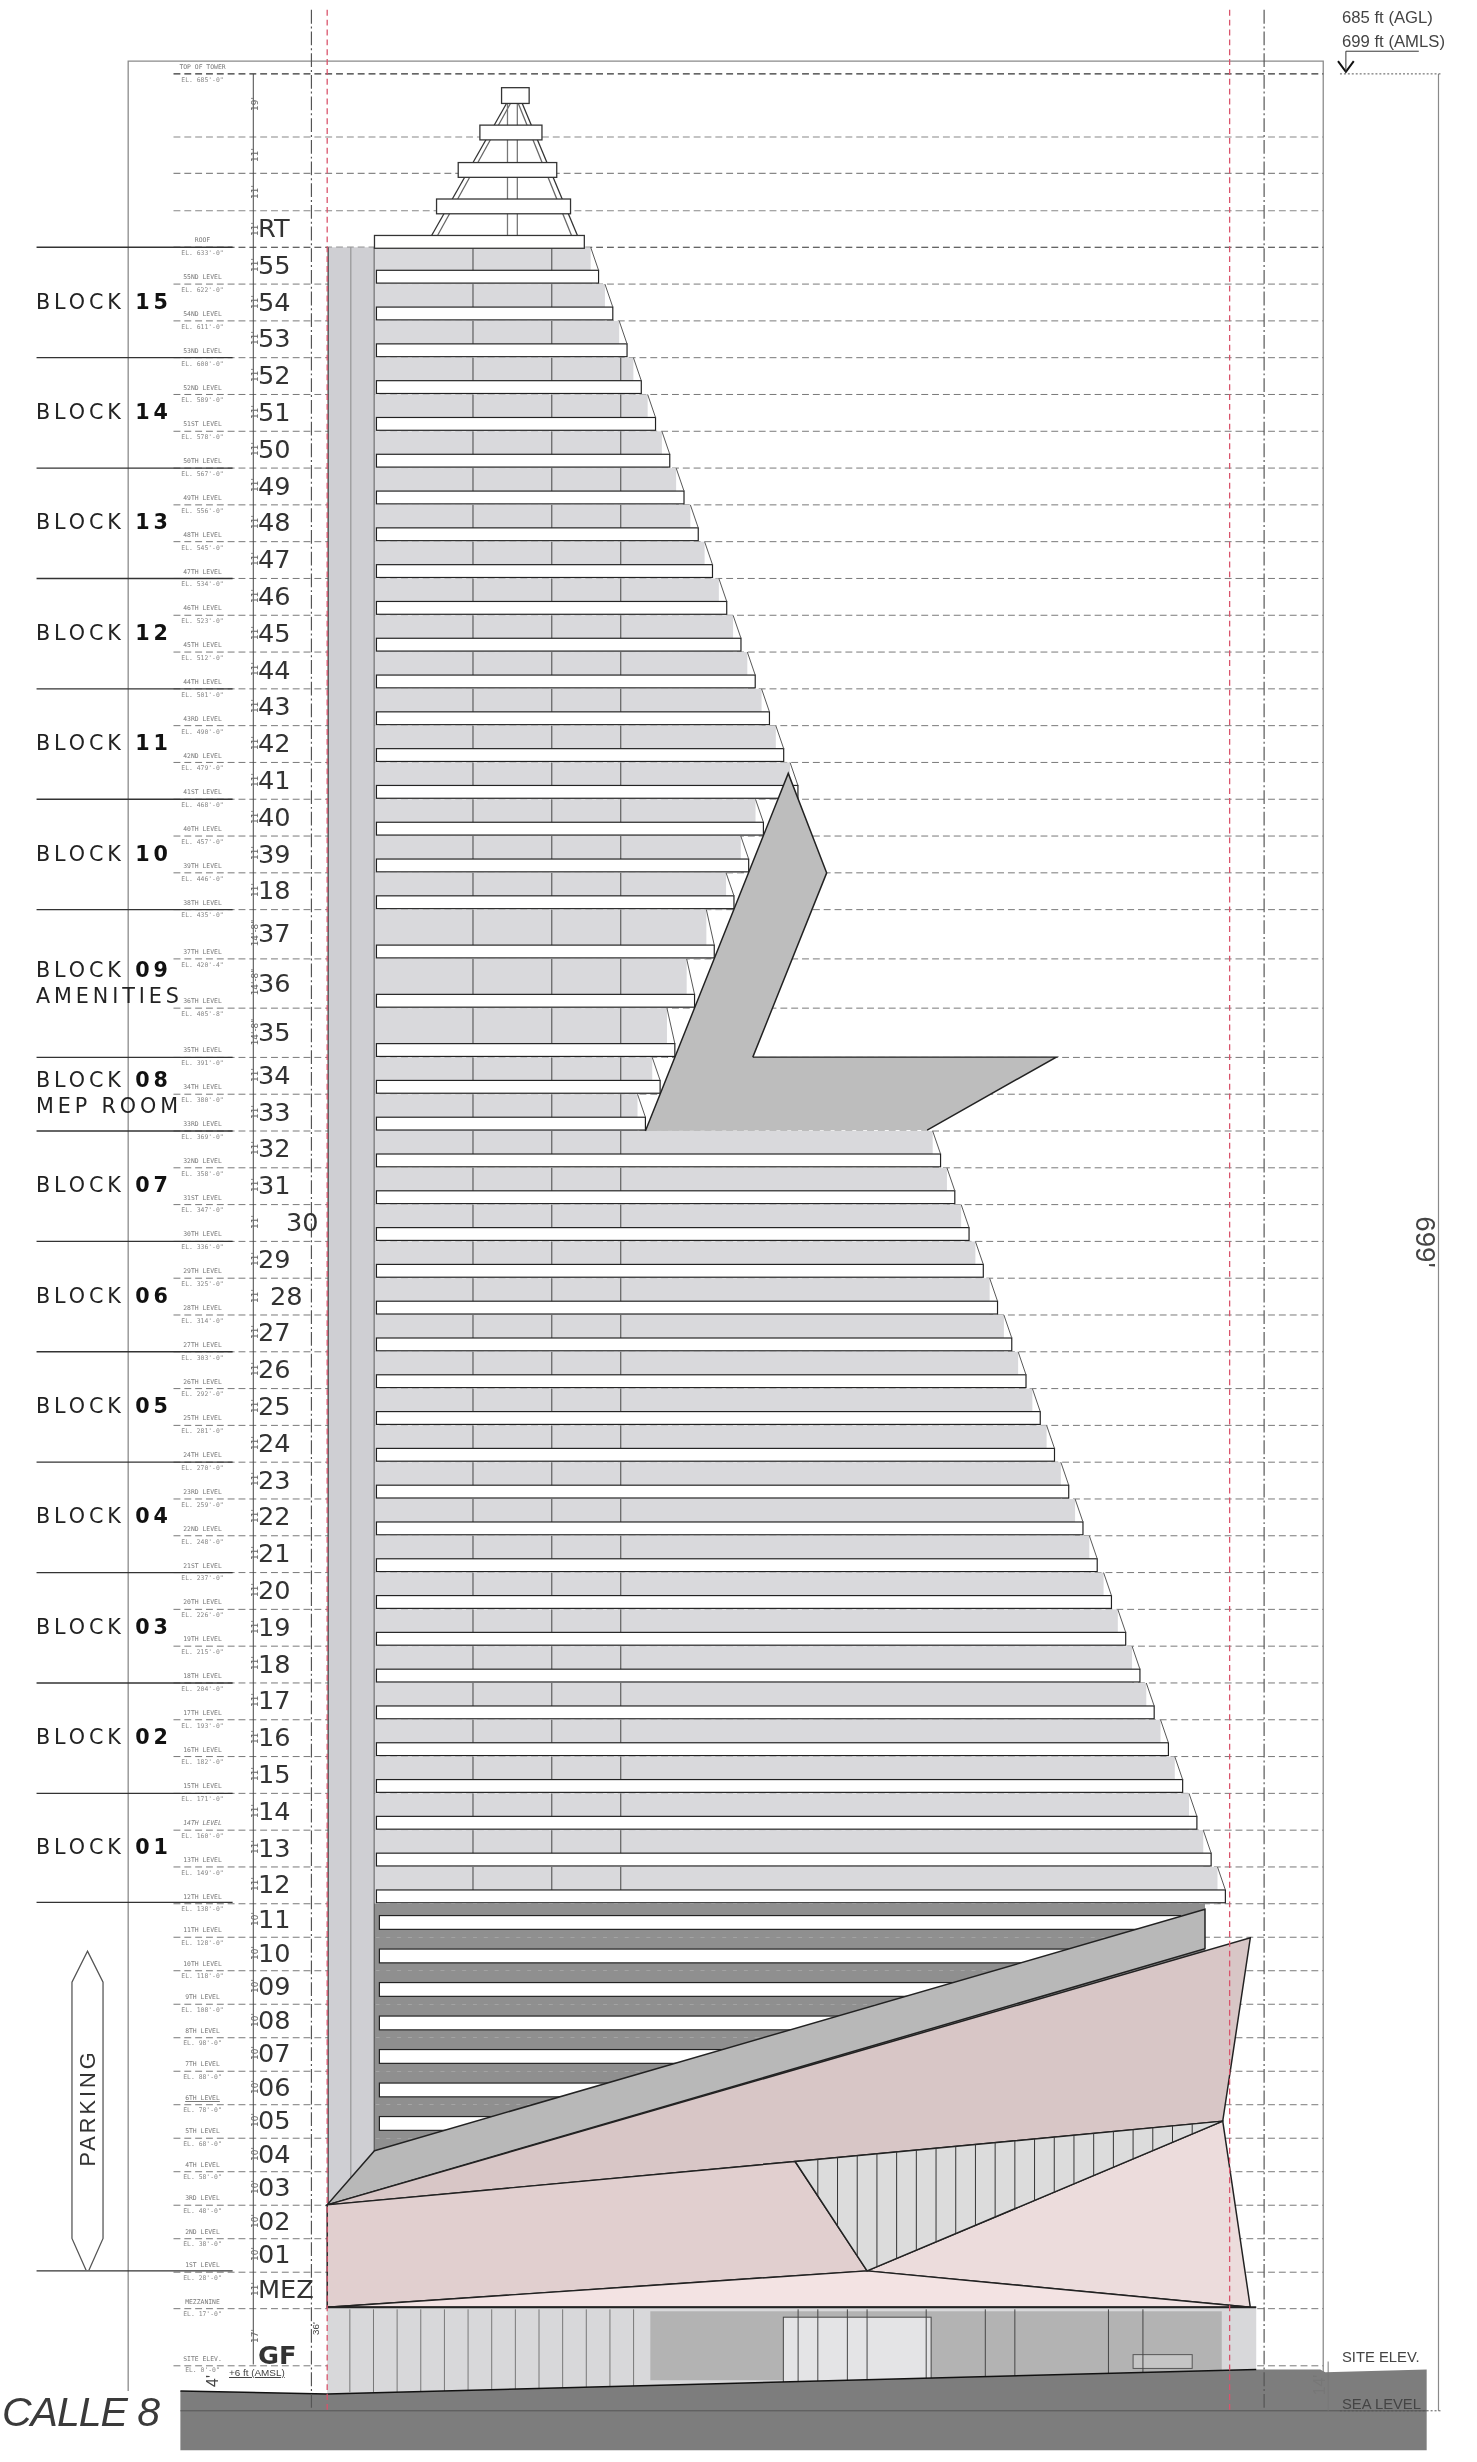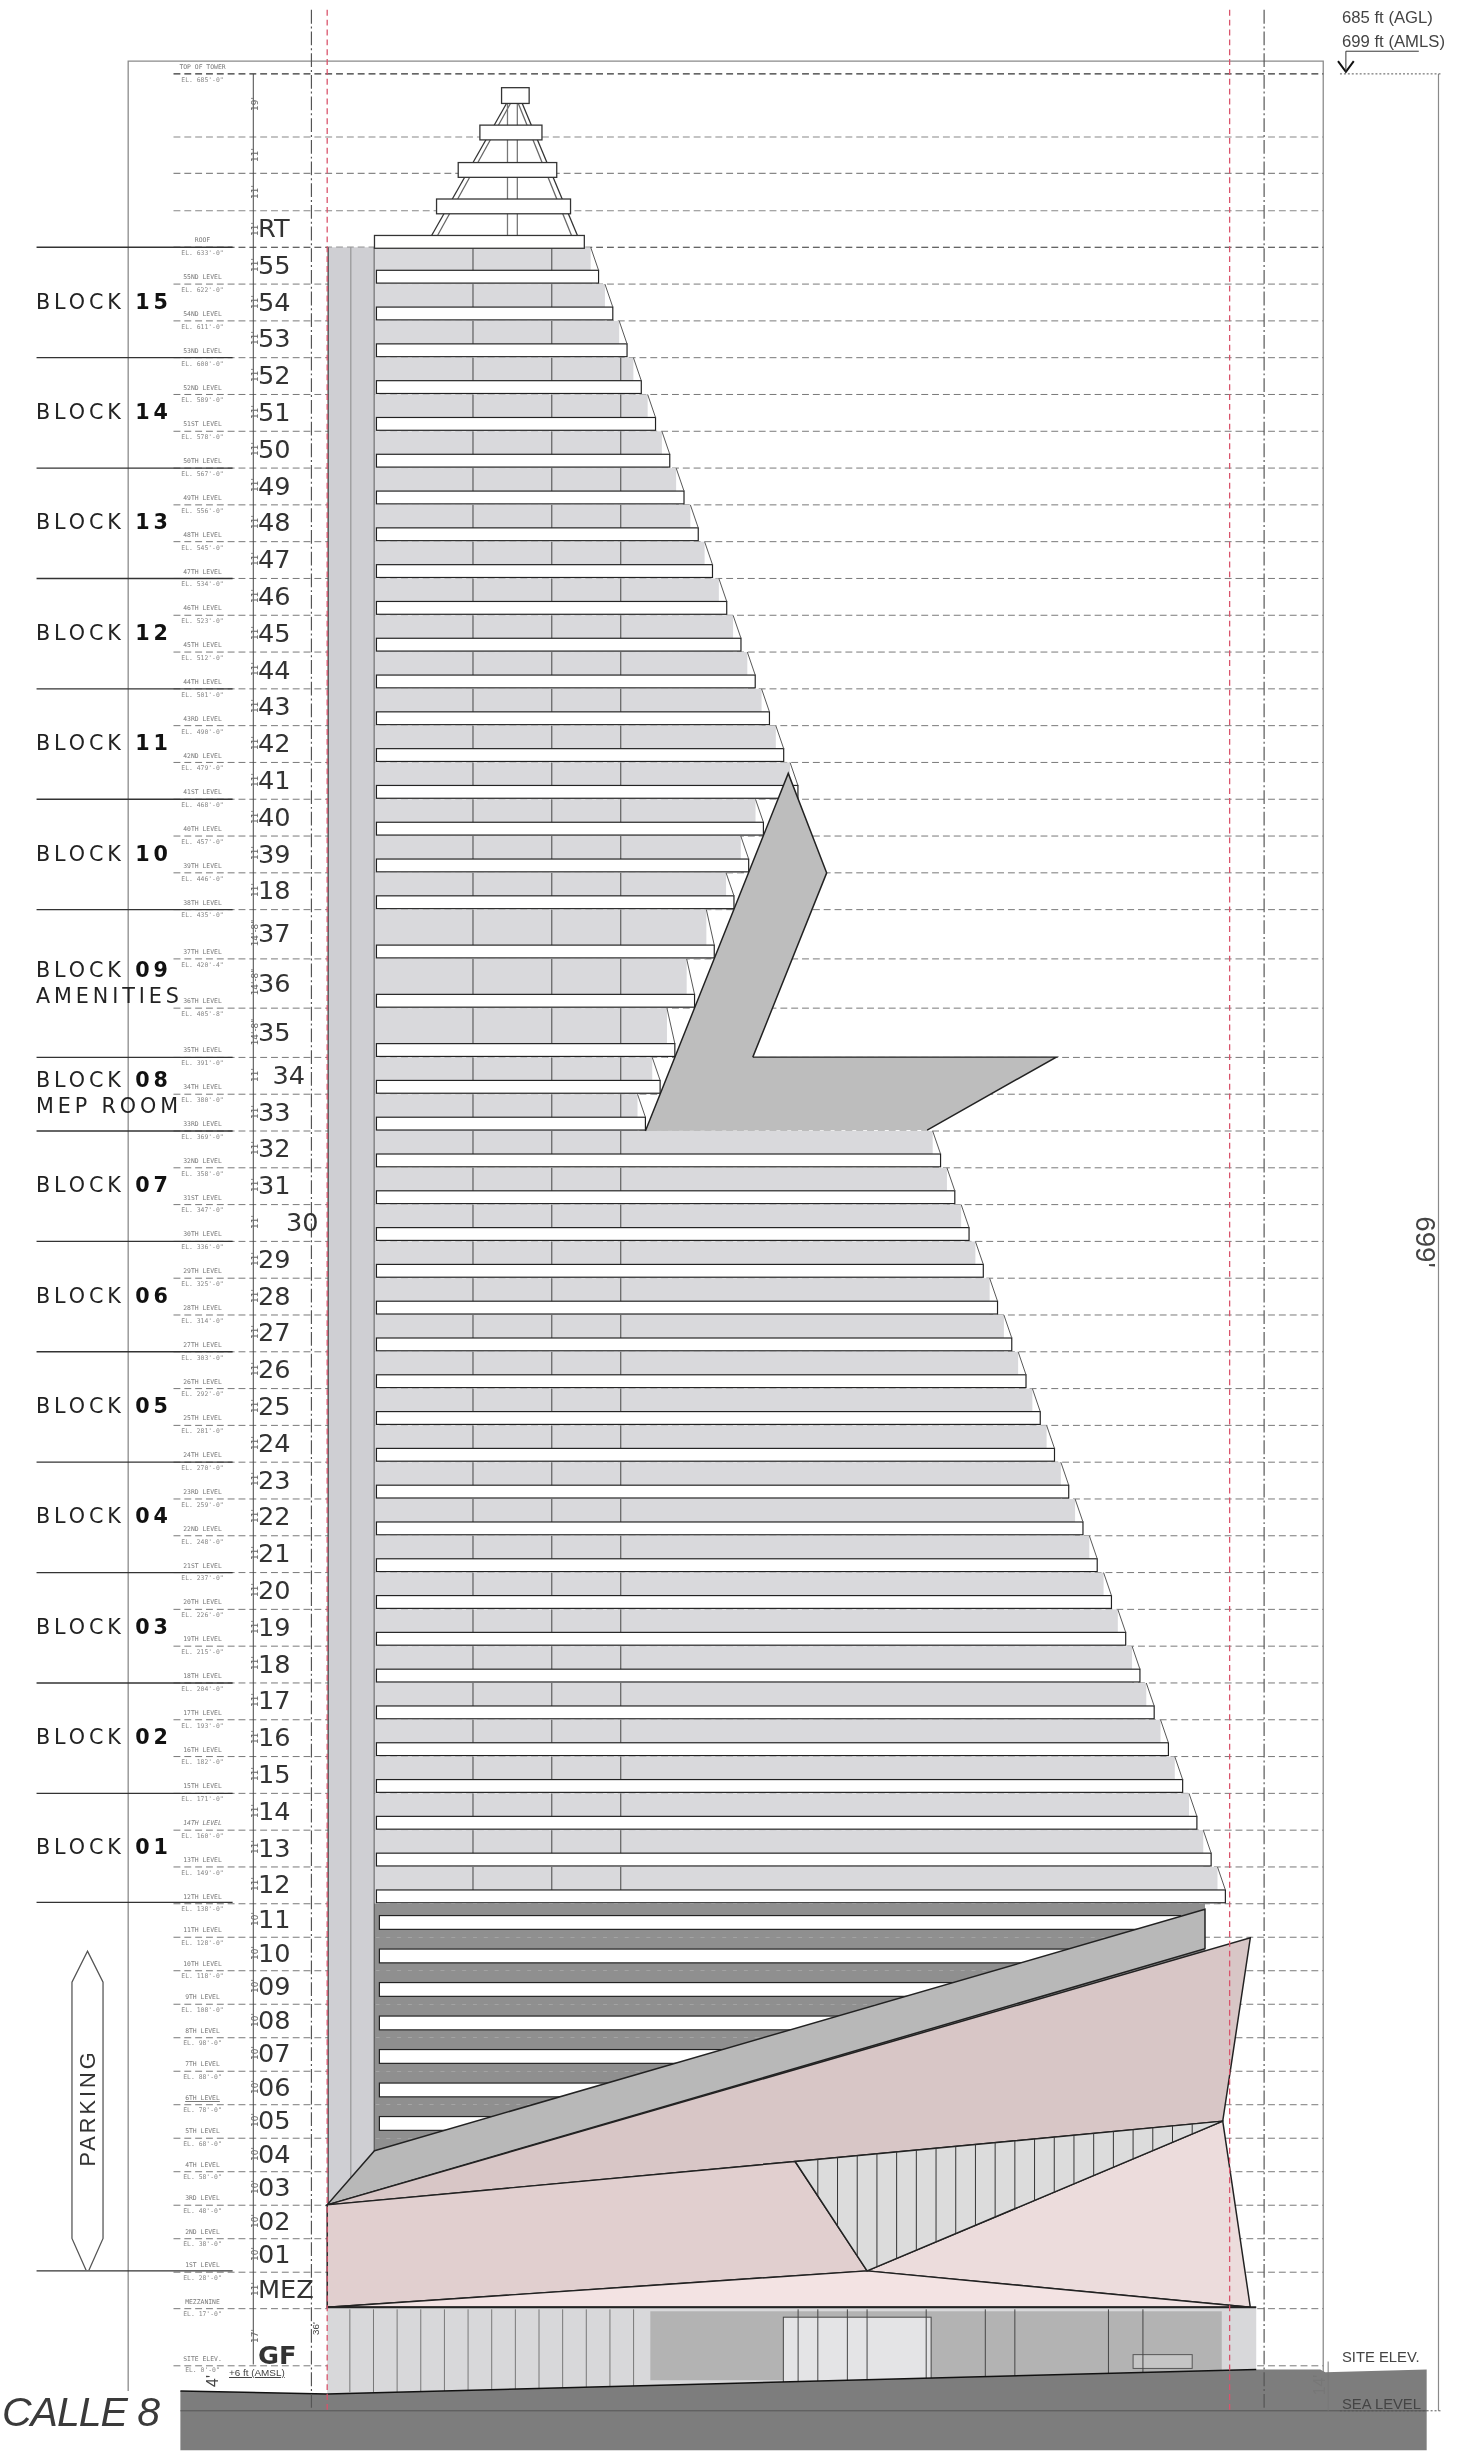--- a/index.html
+++ b/index.html
@@ -596,21 +596,21 @@
     <div class="lvl-name" style="top: 948px;">37TH LEVEL</div>
     <div class="lvl-el" style="top: 911px;">EL. 435'-0"</div>
     <div class="floor-num" style="top: 968px;">36</div>
     <div class="floor-h" style="top: 977px;">14'-8"</div>
     <div class="lvl-name" style="top: 997px;">36TH LEVEL</div>
     <div class="lvl-el" style="top: 961px;">EL. 420'-4"</div>
     <div class="floor-num" style="top: 1017px;">35</div>
     <div class="floor-h" style="top: 1027px;">14'-8"</div>
     <div class="lvl-name" style="top: 1046px;">35TH LEVEL</div>
     <div class="lvl-el" style="top: 1010px;">EL. 405'-8"</div>
-    <div class="floor-num" style="top: 1060px; text-align: right;">34</div>
+    <div class="floor-num" style="top: 1060px;">34</div>
     <div class="floor-h" style="top: 1070px;">11'</div>
     <div class="lvl-name" style="top: 1083px;">34TH LEVEL</div>
     <div class="lvl-el" style="top: 1059px;">EL. 391'-0"</div>
     <div class="floor-num" style="top: 1097px;">33</div>
     <div class="floor-h" style="top: 1107px;">11'</div>
     <div class="lvl-name" style="top: 1120px;">33RD LEVEL</div>
     <div class="lvl-el" style="top: 1096px;">EL. 380'-0"</div>
     <div class="floor-num" style="top: 1133px;">32</div>
     <div class="floor-h" style="top: 1143px;">11'</div>
     <div class="lvl-name" style="top: 1157px;">32ND LEVEL</div>
@@ -620,21 +620,21 @@
     <div class="lvl-name" style="top: 1194px;">31ST LEVEL</div>
     <div class="lvl-el" style="top: 1170px;">EL. 358'-0"</div>
     <div class="floor-num" style="top: 1207px; margin-left: 28px;">30</div>
     <div class="floor-h" style="top: 1217px;">11'</div>
     <div class="lvl-name" style="top: 1230px;">30TH LEVEL</div>
     <div class="lvl-el" style="top: 1206px;">EL. 347'-0"</div>
     <div class="floor-num" style="top: 1244px;">29</div>
     <div class="floor-h" style="top: 1254px;">11'</div>
     <div class="lvl-name" style="top: 1267px;">29TH LEVEL</div>
     <div class="lvl-el" style="top: 1243px;">EL. 336'-0"</div>
-    <div class="floor-num" style="top: 1281px;">28</div>
+    <div class="floor-num" style="top: 1281px; margin-left: 12px;">28</div>
     <div class="floor-h" style="top: 1291px;">11'</div>
     <div class="lvl-name" style="top: 1304px;">28TH LEVEL</div>
     <div class="lvl-el" style="top: 1280px;">EL. 325'-0"</div>
     <div class="floor-num" style="top: 1317px;">27</div>
     <div class="floor-h" style="top: 1327px;">11'</div>
     <div class="lvl-name" style="top: 1341px;">27TH LEVEL</div>
     <div class="lvl-el" style="top: 1317px;">EL. 314'-0"</div>
     <div class="floor-num" style="top: 1354px;">26</div>
     <div class="floor-h" style="top: 1364px;">11'</div>
     <div class="lvl-name" style="top: 1378px;">26TH LEVEL</div>

